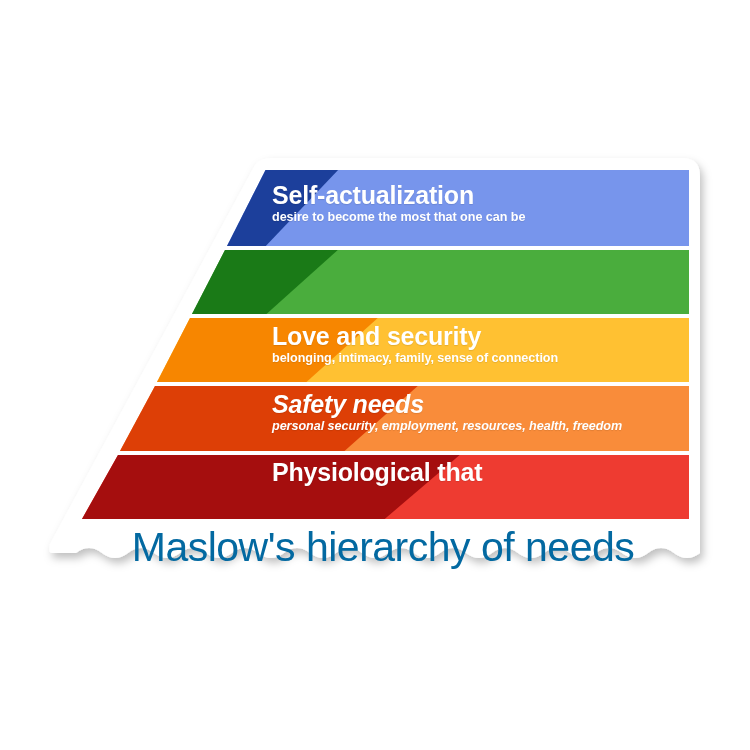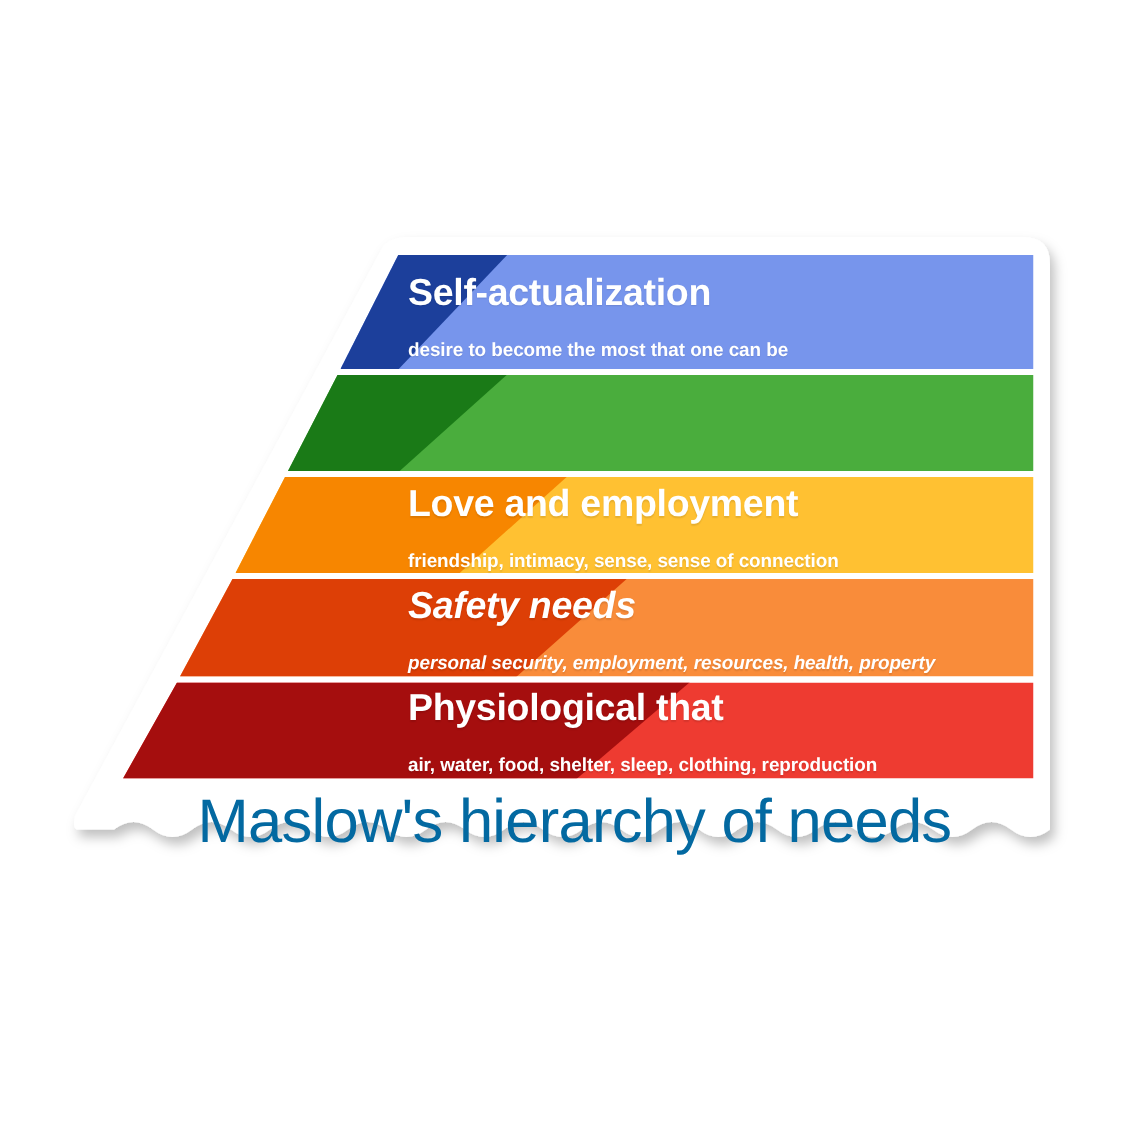--- a/index.html
+++ b/index.html
@@ -55,21 +55,21 @@
     white-space: nowrap;
     text-shadow: 0 1px 1px rgba(0,0,0,0.10);
   }
 
   .level-desc {
     font-weight: bold;
     font-size: 12.6px;
     line-height: 15px;
     letter-spacing: -0.05px;
     white-space: nowrap;
-    margin-top: 17px;
+    margin-top: 1px;
     text-shadow: 0 1px 1px rgba(0,0,0,0.10);
     text-align: right;
   }
 
   .caption {
     position: absolute;
     left: 78px;
     top: 523px;
     width: 610px;
     height: 48px;
@@ -175,31 +175,30 @@
 
   <div class="levels-text">
 
     <div class="level-text" style="left:272px; top:182px;">
       <div class="level-title">Self-actualization</div>
       <div class="level-desc">desire to become the most that one can be</div>
     </div>
 
 
     <div class="level-text" style="left:272px; top:323px;">
-      <div class="level-title">Love and employment</div>
-      <div class="level-desc">friendship, intimacy, sense, sense of connection</div>
+      <div class="level-title">Love and security</div>
+      <div class="level-desc">belonging, intimacy, family, sense of connection</div>
     </div>
 
     <div class="level-text" style="left:272px; top:391px;font-style:italic;">
       <div class="level-title">Safety needs</div>
-      <div class="level-desc">personal security, employment, resources, health, property</div>
+      <div class="level-desc">personal security, employment, resources, health, freedom</div>
     </div>
 
     <div class="level-text" style="left:272px; top:459px;">
       <div class="level-title">Physiological that</div>
-      <div class="level-desc">air, water, food, shelter, sleep, clothing, reproduction</div>
     </div>
 
   </div>
 
   <div class="caption" style="color: #0369a1;">Maslow's hierarchy of needs</div>
 
 </div>
 
 </body></html>

